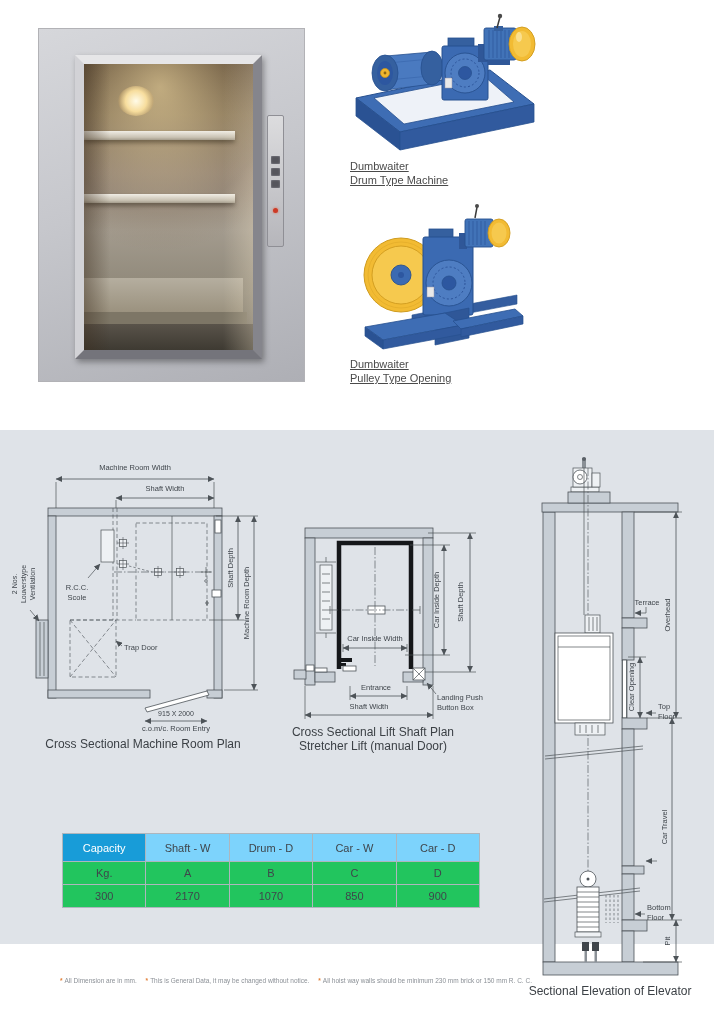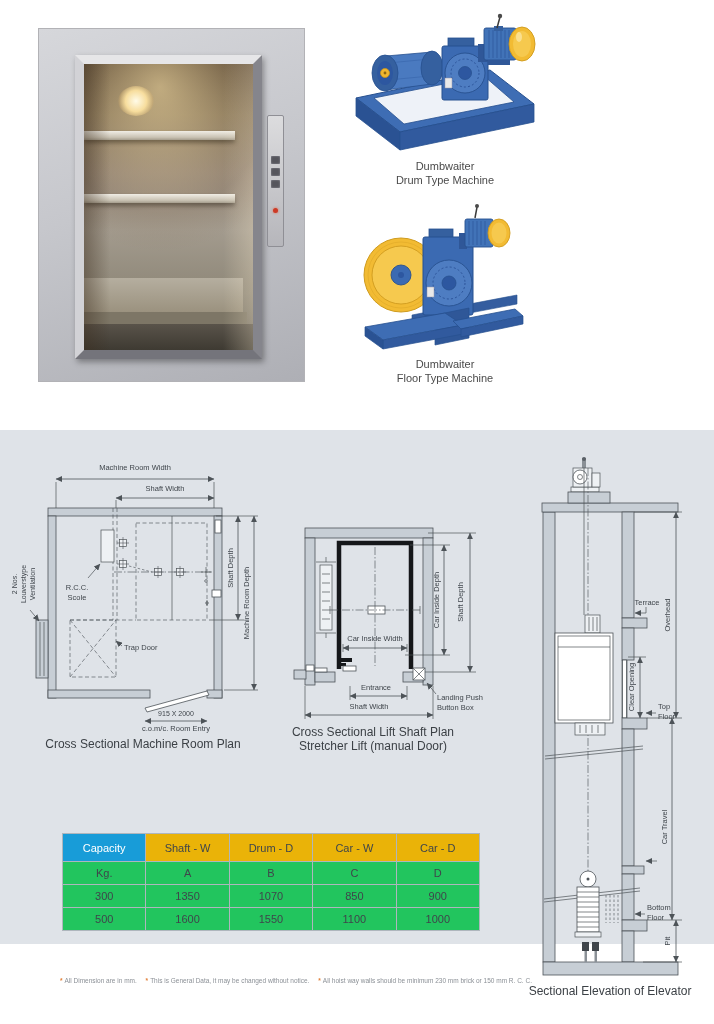--- a/index.html
+++ b/index.html
@@ -31,21 +31,21 @@
   .wall-shade-r{position:absolute;right:0;top:0;bottom:0;width:30px;
          background:linear-gradient(270deg,rgba(255,240,210,.28),transparent);}
   .cop{position:absolute;left:228px;top:86px;width:17px;height:132px;border-radius:2px;
          background:linear-gradient(#dcdcde,#b6b6bb);border:1px solid #8f8f95;box-sizing:border-box;}
   .cop .btn{position:absolute;left:3px;width:9px;height:8px;background:#55555c;border-radius:1px;
          box-shadow:inset 0 0 2px #9a9aa2;}
   .cop .led{position:absolute;left:5px;top:92px;width:5px;height:5px;border-radius:50%;background:#cc3a26;
          box-shadow:0 0 3px #e06a50;}
 
   
-  .mach-cap{position:absolute;width:190px;text-align:center;font-size:11px;color:#4a4a4a;line-height:1.3;}
+  .mach-cap{position:absolute;width:190px;font-size:11px;color:#4a4a4a;line-height:1.3;text-decoration:underline;}
 
   
   .tech{position:absolute;left:0;top:430px;width:714px;height:514px;background:#dfe3e8;}
 
   
   .lbl{font-size:7.5px;fill:#3f454b;font-family:"Liberation Sans",sans-serif;}
   .lbl-s{font-size:7px;fill:#3f454b;font-family:"Liberation Sans",sans-serif;}
   .cap{font-size:12px;fill:#3c4146;font-family:"Liberation Sans",sans-serif;}
   .wall{fill:#c7ced5;stroke:#4d5358;stroke-width:0.8;}
   .wht{fill:#ffffff;stroke:#4d5358;stroke-width:0.8;}
@@ -54,21 +54,21 @@
   .dimline{stroke:#4d5358;stroke-width:0.8;fill:none;}
   .dash{stroke:#5a6066;stroke-width:0.7;fill:none;stroke-dasharray:4 2.5;}
   .dash2{stroke:#5a6066;stroke-width:0.7;fill:none;stroke-dasharray:2.5 2;}
   .dashdot{stroke:#5a6066;stroke-width:0.7;fill:none;stroke-dasharray:8 2 1.5 2;}
   .carwall{stroke:#15171a;stroke-width:4.5;fill:none;}
 
   
   .spec-table{position:absolute;left:62px;top:833px;width:418px;border-collapse:collapse;
          table-layout:fixed;font-size:11px;color:#3f454b;}
   .spec-table td{border:1px solid #aeb6bd;text-align:center;height:22px;background:#22c55e;padding:0;}
-  .spec-table tr.hdr td{background:#eab308;height:27px;}
+  .spec-table tr.hdr td{background:#7dd3fc;height:27px;}
   .spec-table tr.hdr td.cap-cell{background:#189cd8;color:#ffffff;}
 
   
   .footnote{position:absolute;left:60px;top:977px;width:520px;font-size:6.5px;color:#8b9096;}
   .fn-b{color:#e2813a;margin:0 2px 0 7px;font-weight:bold;}
   .footnote .fn-b:first-child{margin-left:0;}
 </style>
 </head>
 <body>
 
@@ -182,21 +182,21 @@
       <polygon points="78,112 112,105 112,135 78,142" fill="#2f5798" stroke="#27508f" stroke-width="0.7"></polygon>
       <polygon points="8,124 88,110 106,122 26,137" fill="#3e6db4" stroke="#27508f" stroke-width="0.8"></polygon>
       <polygon points="26,137 106,122 106,131 26,146" fill="#315a9e" stroke="#27508f" stroke-width="0.7"></polygon>
       <polygon points="8,124 26,137 26,146 8,133" fill="#2a5293" stroke="#27508f" stroke-width="0.7"></polygon>
       <polygon points="96,118 158,106 166,113 104,126" fill="#3e6db4" stroke="#27508f" stroke-width="0.8"></polygon>
       <polygon points="104,126 166,113 166,121 104,134" fill="#315a9e" stroke="#27508f" stroke-width="0.7"></polygon>
     </g>
   </svg>
   <div class="mach-cap" style="left:350px;top:357px">
     <div>Dumbwaiter</div>
-    <div>Floor Type Machine</div>
+    <div>Pulley Type Opening</div>
   </div>
 
   <div class="tech">
 
     <svg class="abs" style="left:0;top:20px" width="290" height="330" viewBox="0 0 290 330">
       <defs>
         <marker id="arp" markerWidth="7" markerHeight="6" refX="6.2" refY="3" orient="auto-start-reverse" markerUnits="userSpaceOnUse">
             <path d="M0,0L6.5,3L0,6Z" fill="#4d5358"></path>
           </marker>
         <g id="boltp">
@@ -514,31 +514,24 @@
       </tr>
       <tr>
         <td>Kg.</td>
         <td>A</td>
         <td>B</td>
         <td>C</td>
         <td>D</td>
       </tr>
       <tr>
         <td>300</td>
-        <td>1350</td>
+        <td>2170</td>
         <td>1070</td>
         <td>850</td>
         <td>900</td>
-      </tr>
-      <tr>
-        <td>500</td>
-        <td>1600</td>
-        <td>1550</td>
-        <td>1100</td>
-        <td>1000</td>
       </tr>
     </tbody>
   </table>
 
   <div class="footnote">
     <span class="fn-b">*</span><span>All Dimension are in mm.</span>
     <span class="fn-b">*</span><span>This is General Data, it may be changed without notice.</span>
     <span class="fn-b">*</span><span>All hoist way walls should be minimum 230 mm brick or 150 mm R. C. C.</span>
   </div>
 

